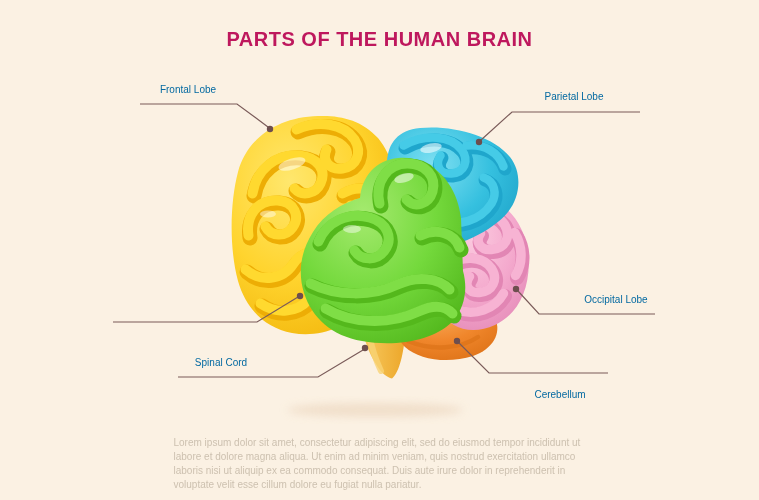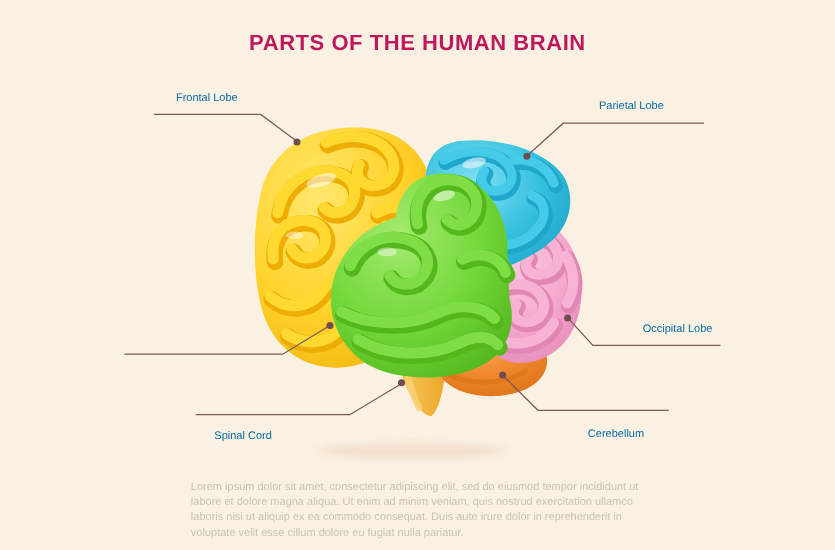--- a/index.html
+++ b/index.html
@@ -16,21 +16,21 @@
     letter-spacing:0.5px;color:#be185d;
   }
   .part-label{
     position:absolute;font-size:10px;color:#0369a1;
     white-space:nowrap;transform:translateX(-50%);
   }
   #label-frontal   {left:188px;top:84px;}
   #label-parietal  {left:574px;top:91px;}
   #label-temporal  {left:166px;top:302px;}
   #label-occipital {left:616px;top:294px;}
-  #label-spinal    {left:221px;top:357px;margin-top:34px;}
+  #label-spinal    {left:221px;top:357px;}
   #label-cerebellum{left:560px;top:353px;margin-top:36px;}
   .footer-heading{
     position:absolute;top:428px;left:0;width:100%;
     text-align:center;font-size:10.5px;font-weight:bold;
     letter-spacing:0.7px;color:#6B4950;
   }
   .footer-body{
     position:absolute;top:436px;left:50%;transform:translateX(-50%);
     width:412px;text-align:left;font-size:10px;line-height:1.4;
     color:#CDC1B0;

